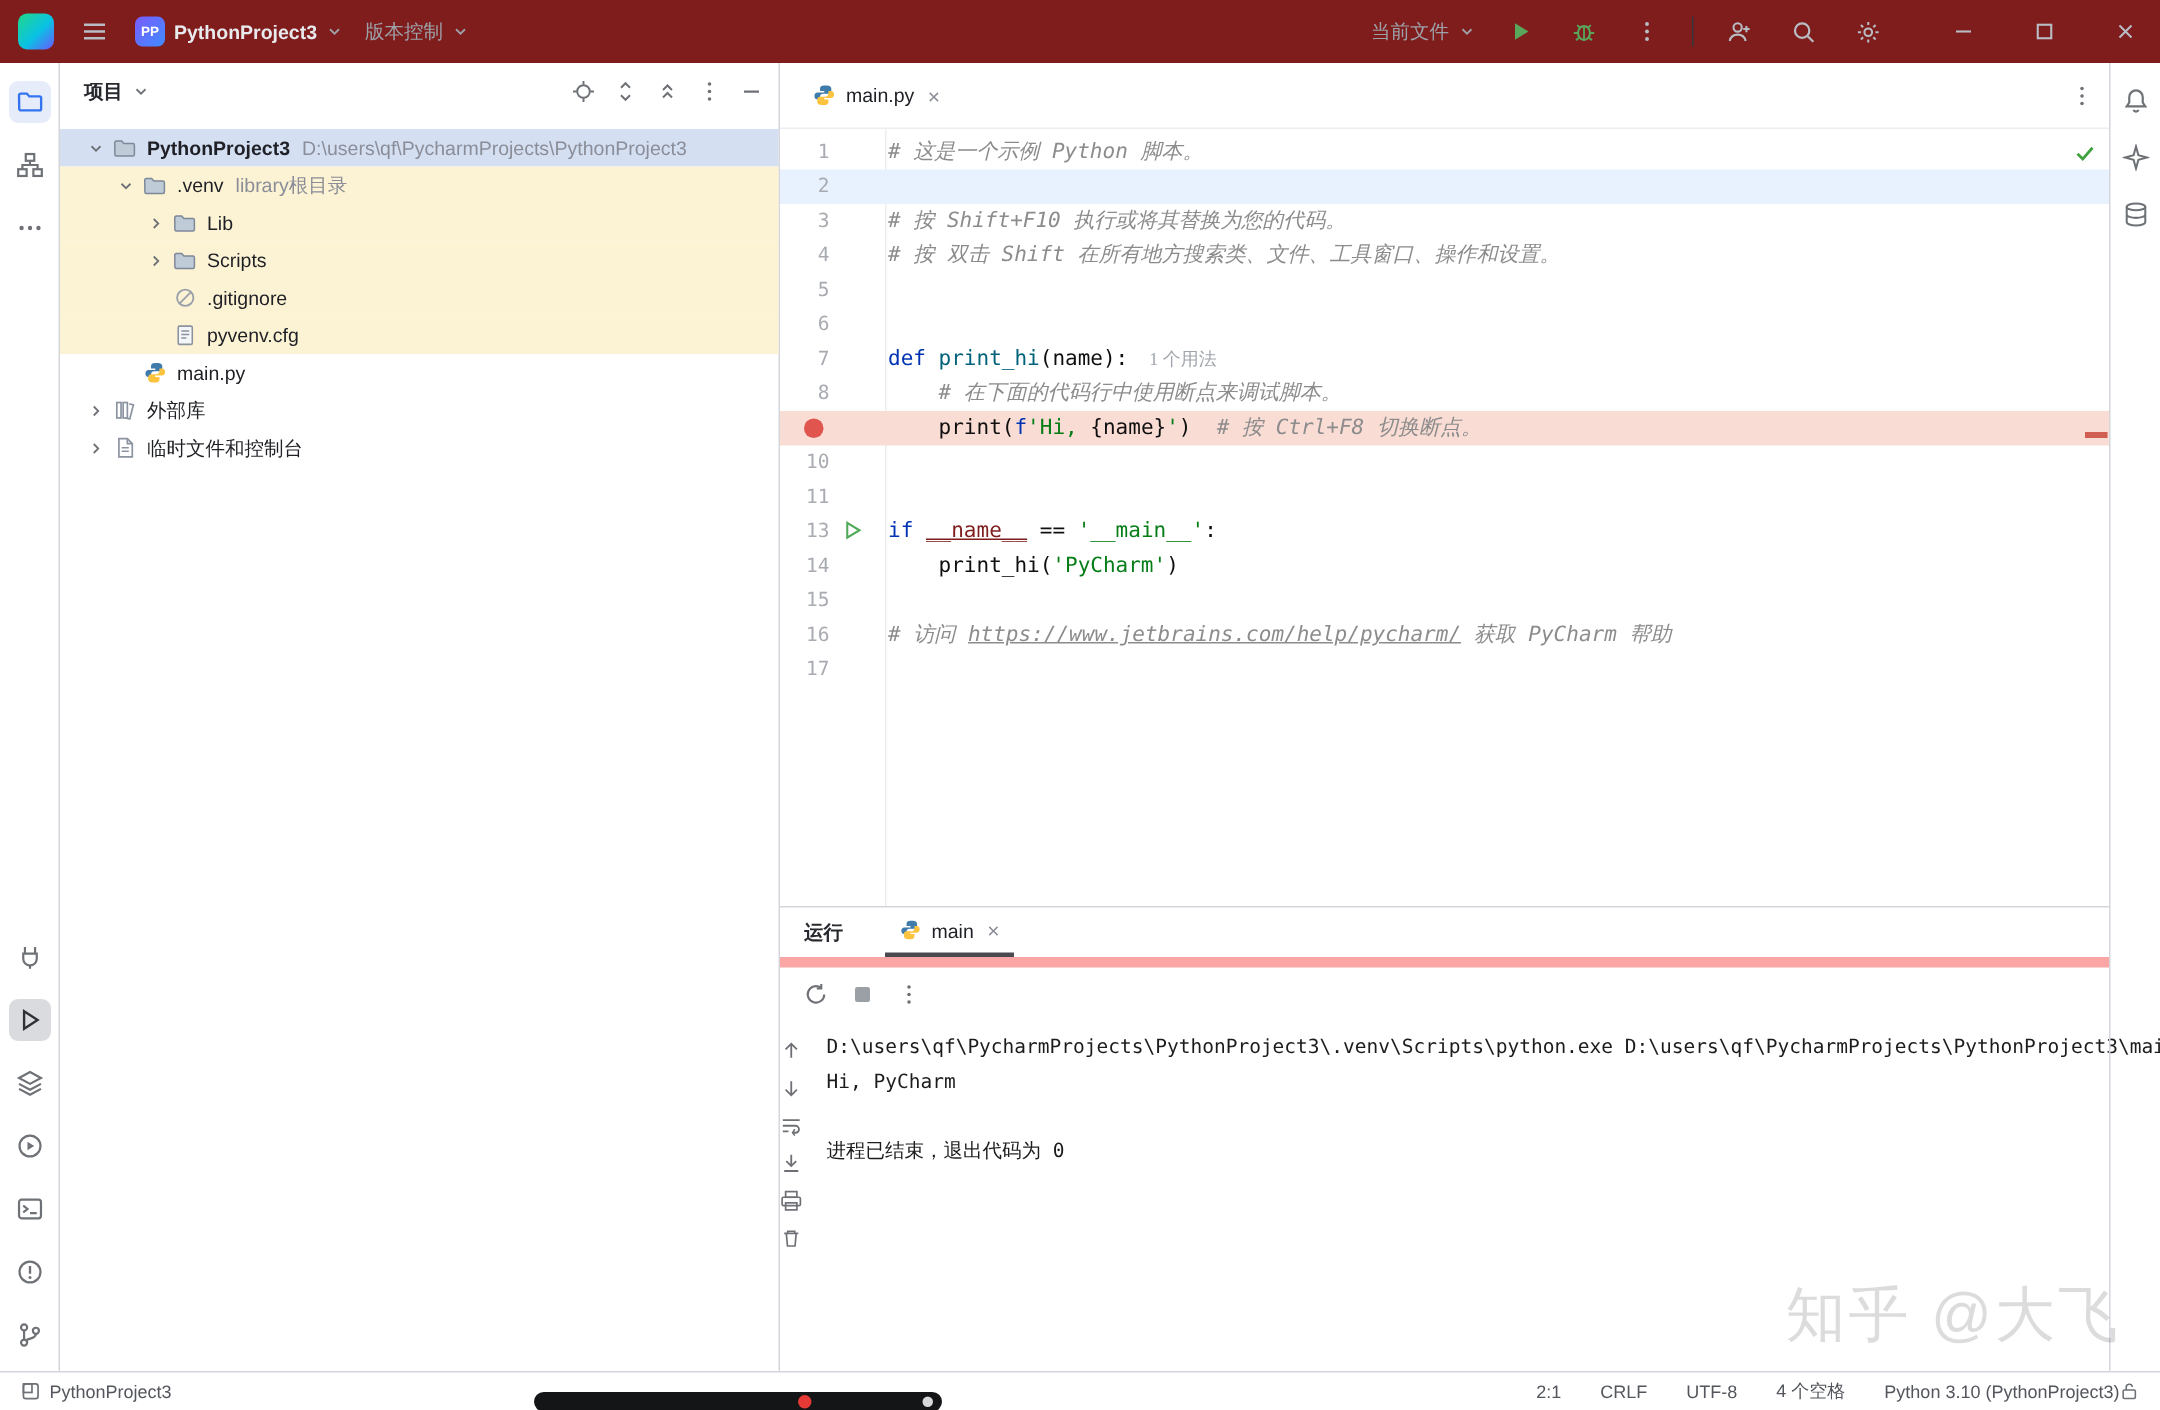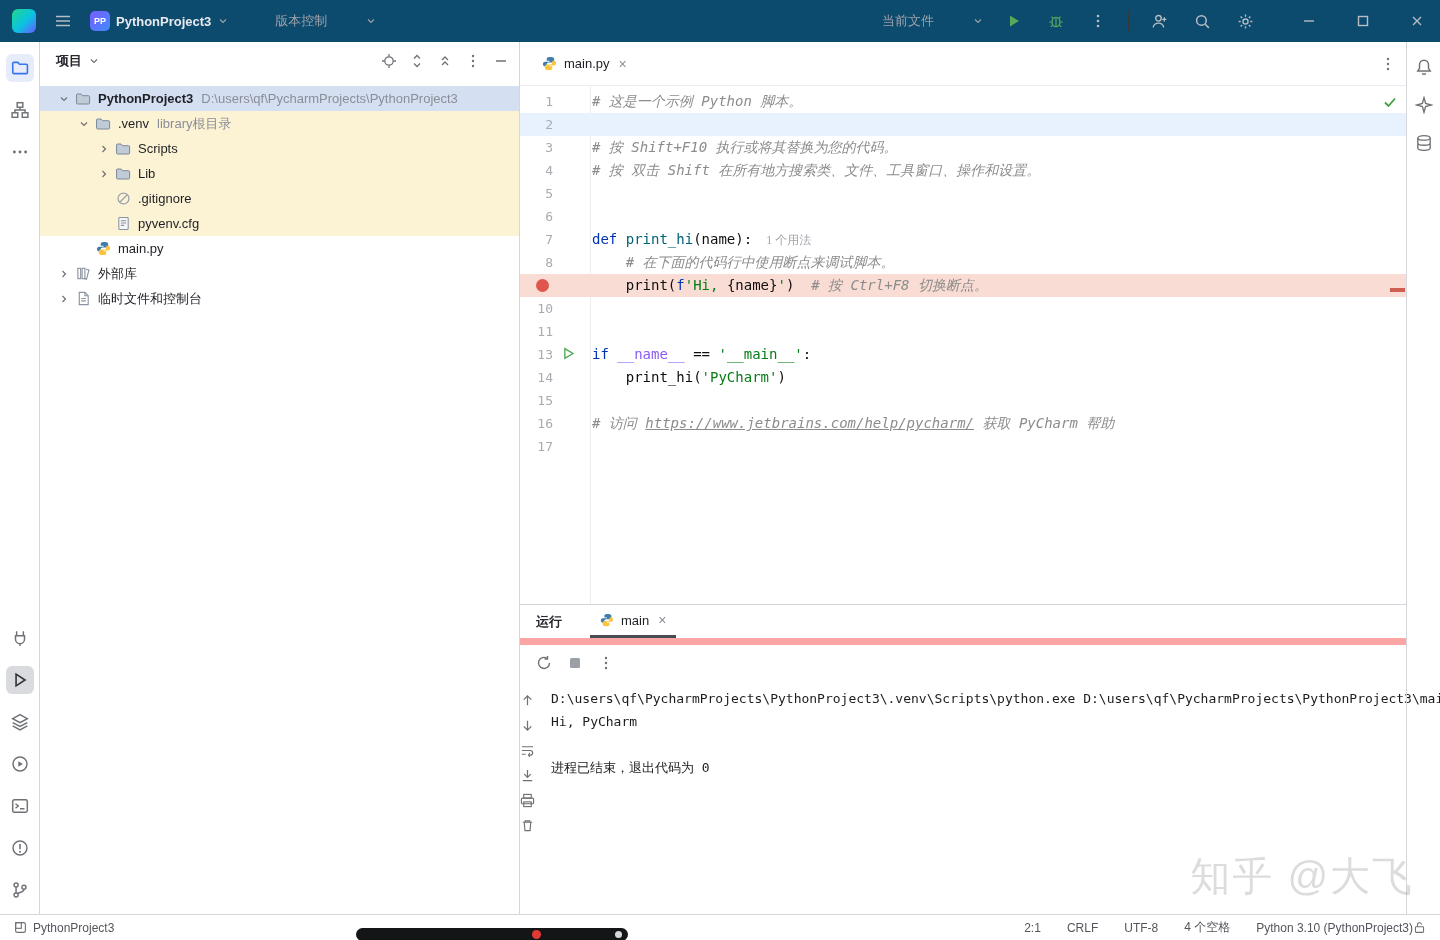--- a/index.html
+++ b/index.html
@@ -1,30 +1,30 @@
 <!DOCTYPE html>
 <html><head>
 <meta charset="utf-8">
 <style>
   * { margin:0; padding:0; box-sizing:border-box; }
   html,body { width:1440px; height:940px; font-family:"Liberation Sans", sans-serif; }
   .window { position:relative; width:1440px; height:940px; background:#fff; overflow:hidden; }
 
   
-  .titlebar { position:absolute; top:0; left:0; right:0; height:42px; background:#0c4a6e;
+  .titlebar { position:absolute; top:0; left:0; right:0; height:42px; background:#7f1d1d;
     display:flex; align-items:center; padding:0 12px; color:#b8bcc3; }
   .tb-left { display:flex; align-items:center; gap:14px; }
   .app-logo { width:24px; height:24px; border-radius:6px;
     background:linear-gradient(135deg,#21d789 0%,#0ac2e4 55%,#6b57ff 100%); }
   .tb-btn { background:none; border:none; color:#b8bcc3; display:flex; align-items:center; cursor:default; padding:4px; }
   .proj-widget, .vcs-widget, .runconf { display:flex; align-items:center; gap:6px; cursor:default; }
   .proj-badge { width:20px; height:20px; border-radius:5px; background:linear-gradient(135deg,#7a5cff,#3f8cff);
     color:#fff; font-size:9px; font-weight:bold; display:flex; align-items:center; justify-content:center; }
   .proj-name { color:#e8eaee; font-size:13px; font-weight:bold; }
-  .vcs-widget span, .runconf span { color:#9da1a8; font-size:13px;margin-left:32px; }
+  .vcs-widget span, .runconf span { color:#9da1a8; font-size:13px; }
   .tb-right { margin-left:auto; display:flex; align-items:center; gap:18px; }
   .tb-sep { width:1px; height:20px; background:#34373c; }
   .win-controls { display:flex; gap:32px; margin-left:22px; }
   .green { color:#58a75b; }
 
   
   .workspace { position:absolute; top:42px; left:0; right:0; bottom:26px; display:flex; background:#fff; }
 
   .left-strip { width:40px; border-right:1px solid #d4d6dc; display:flex; flex-direction:column;
     align-items:center; padding:12px 0 10px; gap:14px; color:#6e7176; }
@@ -69,21 +69,21 @@
   .gutter { width:70px; flex:none; position:relative; }
   .lnum { position:absolute; right:37px; color:#a9abb2; font-size:13px; }
   .gut-run { position:absolute; left:42px; top:4px; color:#4fa956; }
   .bp { position:absolute; left:16px; top:5px; width:13px; height:13px; border-radius:50%; background:#e0564f; }
   .ctext { padding-left:2px; }
   .c-plain { color:#0f0f0f; }
   .c-com { color:#8c8c8c; font-style:italic; }
   .c-kw { color:#0033b3; }
   .c-fn { color:#00627a; }
   .c-str { color:#067d17; }
-  .c-dunder { color:#8b5cf6; }
+  .c-dunder { color:#7f1d1d;text-decoration:underline; }
   .c-link { color:#8c8c8c; font-style:italic; text-decoration:underline; }
   .c-hint { color:#a1a6ad; font-size:12px; font-style:normal; font-family:Liberation Serif, serif;
     margin-left:14px; }
   .inspect-ok { position:absolute; top:8px; right:8px; color:#3fa13f; }
   .stripe-mark { position:absolute; right:1px; top:202px; width:15px; height:4px; background:#d05e52; }
 
   
   .run-panel { height:310px; border-top:1px solid #d4d6dc; display:flex; flex-direction:column; }
   .run-tabs { height:40px; display:flex; align-items:center; padding-left:16px; border-bottom:7px solid #fca5a5;text-align:right; }
   .run-title { font-size:13px; font-weight:bold; color:#27282e; margin-right:28px; }
@@ -354,34 +354,34 @@
             <span class="chev">
               <svg width="12" height="12" viewBox="0 0 16 16">
                 <path d="M6 4l4 4-4 4" fill="none" stroke="currentColor" stroke-width="1.6"></path>
               </svg>
             </span>
             <span class="ticon">
               <svg width="16" height="16" viewBox="0 0 16 16">
                 <path d="M1.5 4a1 1 0 0 1 1-1h3.6l1.5 1.7h6a1 1 0 0 1 1 1V12a1 1 0 0 1-1 1h-11a1 1 0 0 1-1-1z" fill="#c0cbd8" stroke="#7d8899" stroke-width="1"></path>
               </svg>
             </span>
-            <span class="tlabel">Scripts</span>
+            <span class="tlabel">Lib</span>
           </div>
           <div class="tree-row row-excluded" style="padding-left: 54px;">
             <span class="chev">
               <svg width="12" height="12" viewBox="0 0 16 16">
                 <path d="M6 4l4 4-4 4" fill="none" stroke="currentColor" stroke-width="1.6"></path>
               </svg>
             </span>
             <span class="ticon">
               <svg width="16" height="16" viewBox="0 0 16 16">
                 <path d="M1.5 4a1 1 0 0 1 1-1h3.6l1.5 1.7h6a1 1 0 0 1 1 1V12a1 1 0 0 1-1 1h-11a1 1 0 0 1-1-1z" fill="#c0cbd8" stroke="#7d8899" stroke-width="1"></path>
               </svg>
             </span>
-            <span class="tlabel">Lib</span>
+            <span class="tlabel">Scripts</span>
           </div>
           <div class="tree-row row-excluded" style="padding-left: 54px;">
             <span class="chev"></span>
             <span class="ticon">
               <svg width="15" height="15" viewBox="0 0 16 16">
                 <circle cx="8" cy="8" r="5.8" fill="none" stroke="#9aa0aa" stroke-width="1.3"></circle>
                 <path d="M4 12l8-8" stroke="#9aa0aa" stroke-width="1.3"></path>
               </svg>
             </span>
             <span class="tlabel">.gitignore</span>

